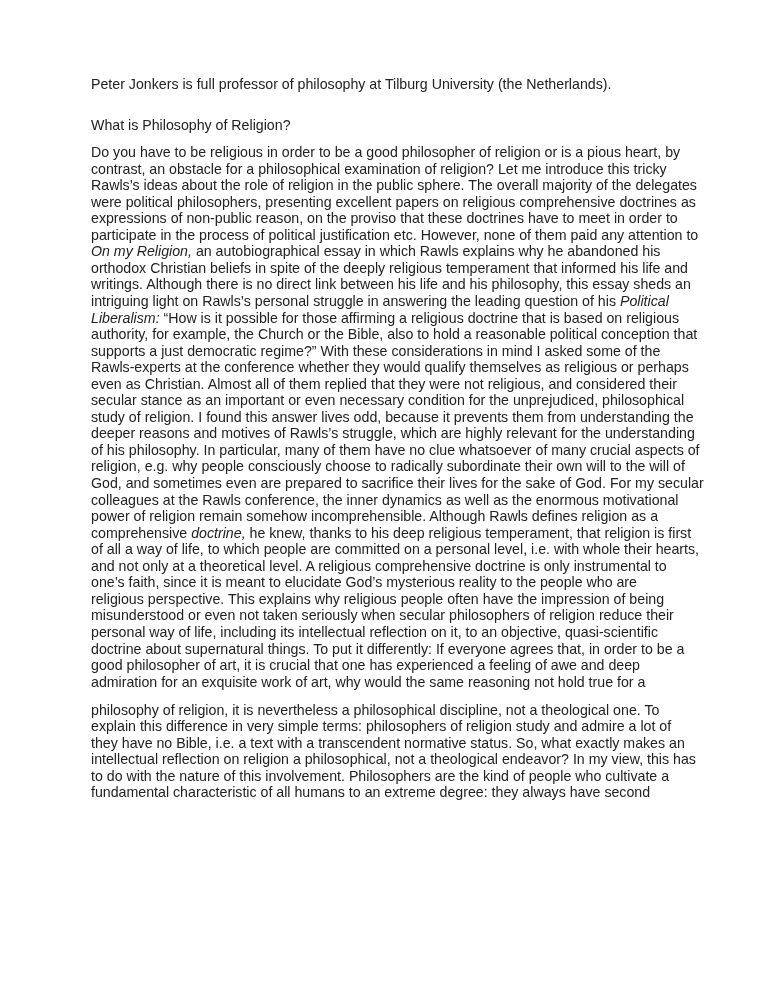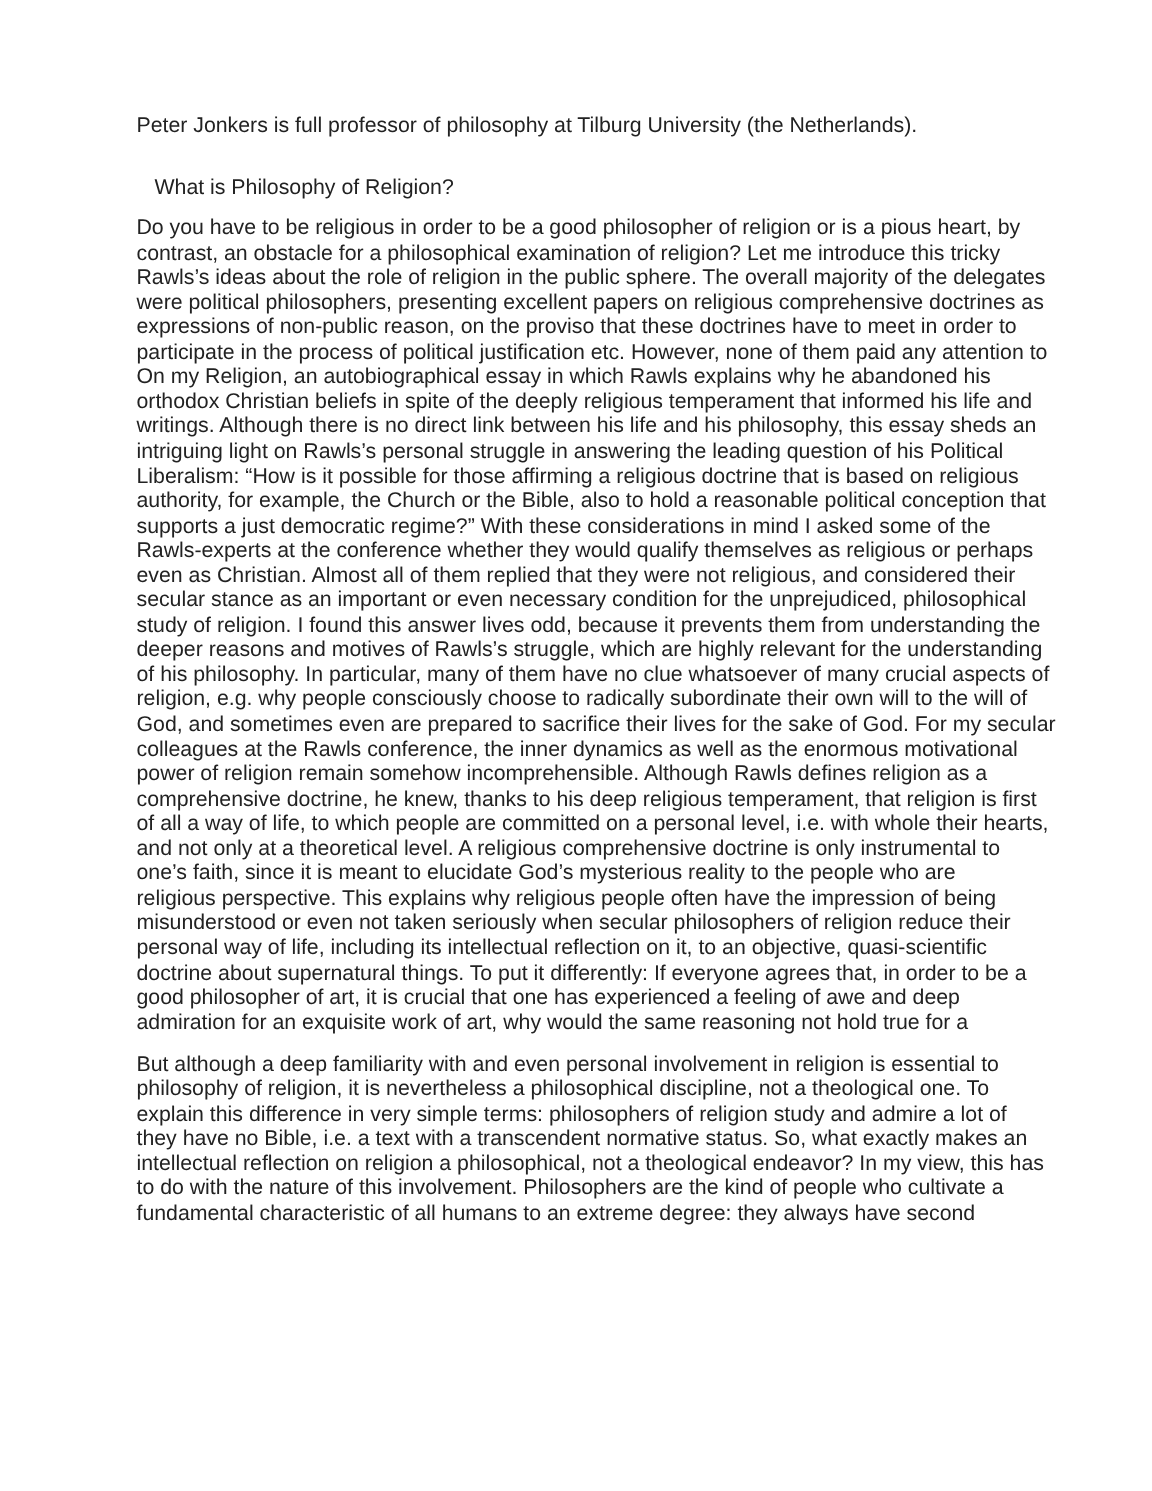--- a/index.html
+++ b/index.html
@@ -8,23 +8,23 @@
     position: absolute; left: 0; top: 0; width: 768px; height: 994px;
     background: #ffffff;
   }
   .content {
     position: absolute; left: 91px; top: 76px; width: 600px;
     font-family: "Liberation Sans", sans-serif;
     font-size: 14.2px; line-height: 16.55px; color: #222222;
   }
   .line { display: block; white-space: nowrap; }
   .byline { margin: 0 0 24px 0; }
-  .heading { margin: 0 0 11px 12px; }
+  .heading { margin: 0 0 11px 0; }
   .para { margin: 0 0 11.5px 0; }
-  em, .it { }
+  em, .it { font-style: italic; }
 </style>
 </head>
 <body>
 
 <div class="page">
   <div class="content">
     <p class="line byline">Peter Jonkers is full professor of philosophy at Tilburg University (the Netherlands).</p>
     <p class="line heading">What is Philosophy of Religion?</p>
     <div id="paragraphs">
         <div class="para">
@@ -56,21 +56,20 @@
           <span class="line"><span>and not only at a theoretical level. A religious comprehensive doctrine is only instrumental to</span></span>
           <span class="line"><span>one’s faith, since it is meant to elucidate God’s mysterious reality to the people who are</span></span>
           <span class="line"><span>religious perspective. This explains why religious people often have the impression of being</span></span>
           <span class="line"><span>misunderstood or even not taken seriously when secular philosophers of religion reduce their</span></span>
           <span class="line"><span>personal way of life, including its intellectual reflection on it, to an objective, quasi-scientific</span></span>
           <span class="line"><span>doctrine about supernatural things. To put it differently: If everyone agrees that, in order to be a</span></span>
           <span class="line"><span>good philosopher of art, it is crucial that one has experienced a feeling of awe and deep</span></span>
           <span class="line"><span>admiration for an exquisite work of art, why would the same reasoning not hold true for a</span></span>
         </div>
         <div class="para">
-          <span class="line"><span>But although a deep familiarity with and even personal involvement in religion is essential to</span></span>
           <span class="line"><span>philosophy of religion, it is nevertheless a philosophical discipline, not a theological one. To</span></span>
           <span class="line"><span>explain this difference in very simple terms: philosophers of religion study and admire a lot of</span></span>
           <span class="line"><span>they have no Bible, i.e. a text with a transcendent normative status. So, what exactly makes an</span></span>
           <span class="line"><span>intellectual reflection on religion a philosophical, not a theological endeavor? In my view, this has</span></span>
           <span class="line"><span>to do with the nature of this involvement. Philosophers are the kind of people who cultivate a</span></span>
           <span class="line"><span>fundamental characteristic of all humans to an extreme degree: they always have second</span></span>
         </div>
       </div>
   </div>
 </div>

